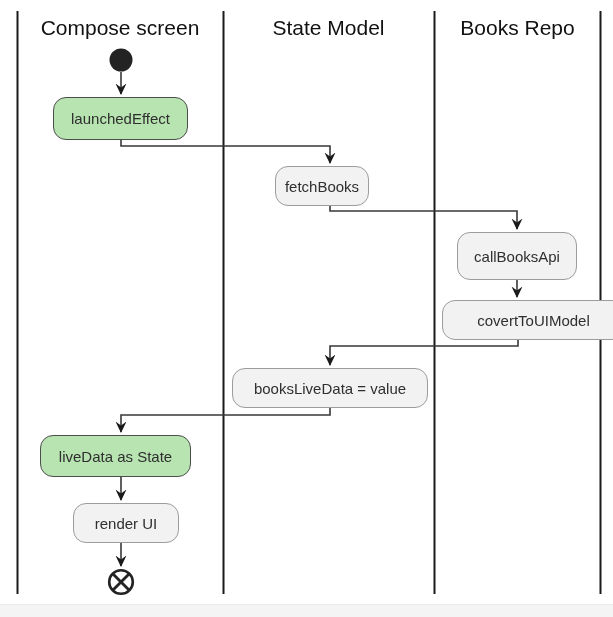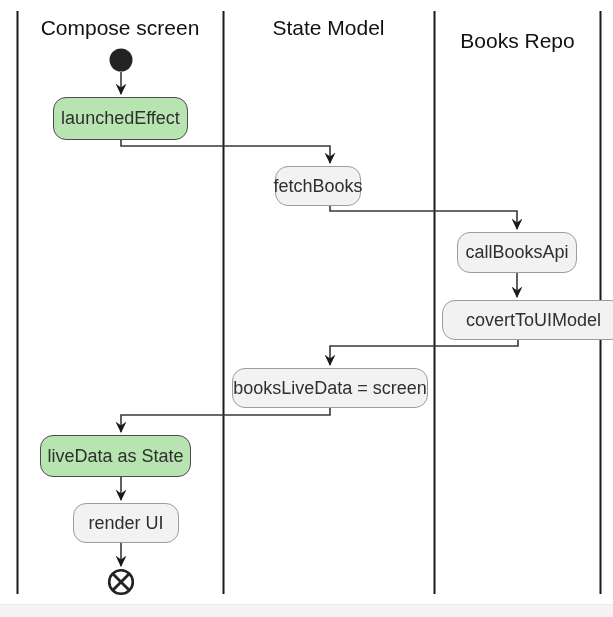--- a/index.html
+++ b/index.html
@@ -13,31 +13,31 @@
     position:relative;width:613px;height:617px;background:#ffffff;overflow:hidden;
     font-family:"Liberation Sans", sans-serif;
   }
   .diagram-svg{position:absolute;left:0;top:0;z-index:1;}
   .lane-title{
     position:absolute;top:13px;z-index:2;text-align:center;
     font-size:21px;line-height:30px;color:#111111;white-space:nowrap;
   }
   .lane-title.t1{left:17px;width:206px;}
   .lane-title.t2{left:223px;width:211px;}
-  .lane-title.t3{left:434px;width:167px;margin-top:13px;}
+  .lane-title.t3{left:434px;width:167px;}
   .box{
     position:absolute;z-index:3;box-sizing:border-box;
     display:flex;align-items:center;justify-content:center;
-    border-radius:13px;font-size:18px;color:var(--text);white-space:nowrap;
+    border-radius:13px;font-size:15px;color:var(--text);white-space:nowrap;
   }
   .box.normal{background:var(--norm-fill);border:1.4px solid var(--norm-border);}
   .box.highlight{background:var(--hl-fill);border:1.4px solid var(--hl-border);}
   .b-launchedEffect{left:53px;top:97px;width:135px;height:43px;}
-  .b-fetchBooks{left:275px;top:166px;width:86px;height:40px;}
-  .b-callBooksApi{left:457px;top:232px;width:120px;height:41px;}
+  .b-fetchBooks{left:275px;top:166px;width:94px;height:40px;}
+  .b-callBooksApi{left:457px;top:232px;width:120px;height:48px;}
   .b-covertToUIModel{left:442px;top:300px;width:183px;height:40px;}
   .b-booksLiveData{left:232px;top:368px;width:196px;height:40px;}
   .b-liveDataAsState{left:40px;top:435px;width:151px;height:42px;}
   .b-renderUI{left:73px;top:503px;width:106px;height:40px;}
   .bottom-strip{
     position:absolute;left:0;top:604px;width:613px;height:13px;
     background:var(--strip);border-top:1px solid #ebebeb;z-index:4;
   }
 </style>
 </head>
@@ -80,18 +80,18 @@
   </svg>
 
   <div class="lane-title t1">Compose screen</div>
   <div class="lane-title t2">State Model</div>
   <div class="lane-title t3">Books Repo</div>
 
   <div class="box highlight b-launchedEffect">launchedEffect</div>
   <div class="box normal b-fetchBooks">fetchBooks</div>
   <div class="box normal b-callBooksApi">callBooksApi</div>
   <div class="box normal b-covertToUIModel">covertToUIModel</div>
-  <div class="box normal b-booksLiveData">booksLiveData = screen</div>
+  <div class="box normal b-booksLiveData">booksLiveData = value</div>
   <div class="box highlight b-liveDataAsState">liveData as State</div>
   <div class="box normal b-renderUI">render UI</div>
 
   <div class="bottom-strip"></div>
 </div>
 
 </body></html>

